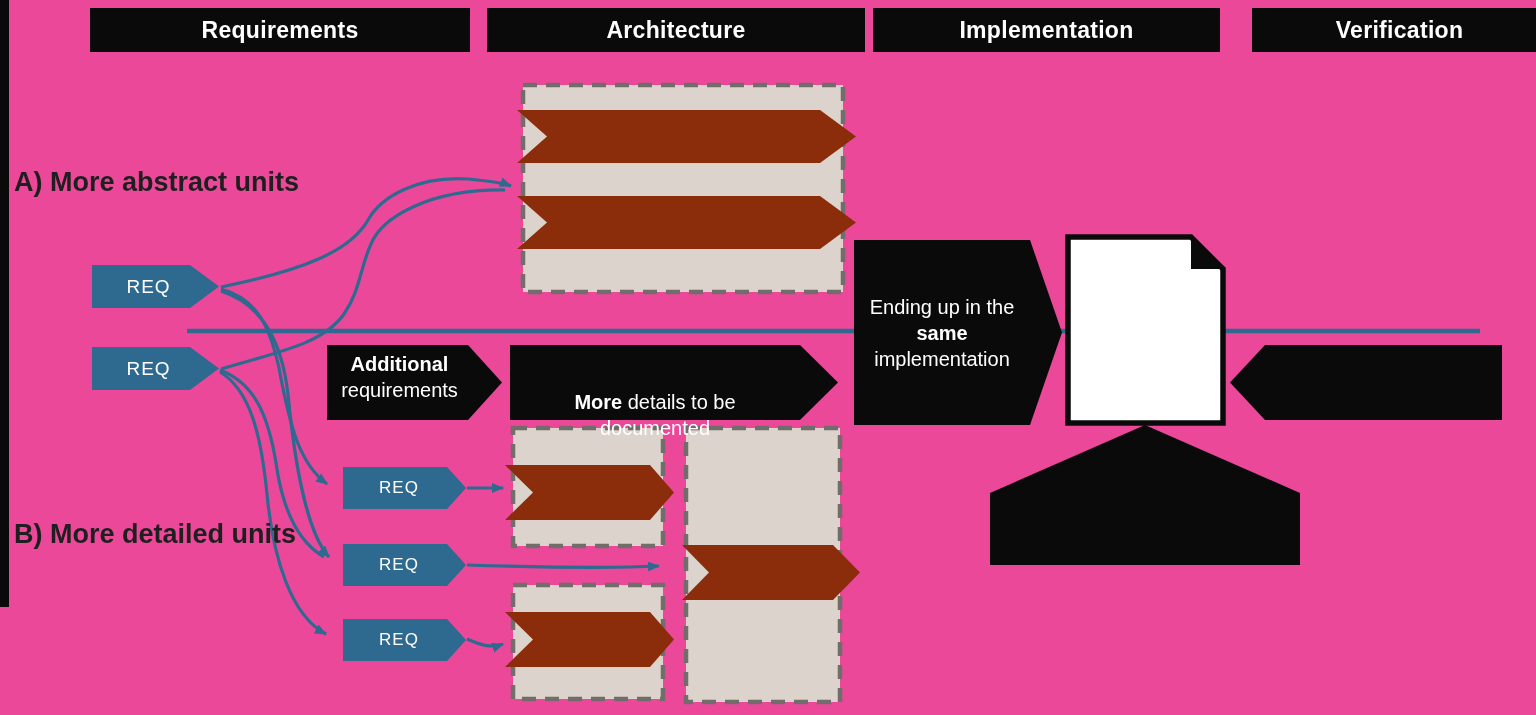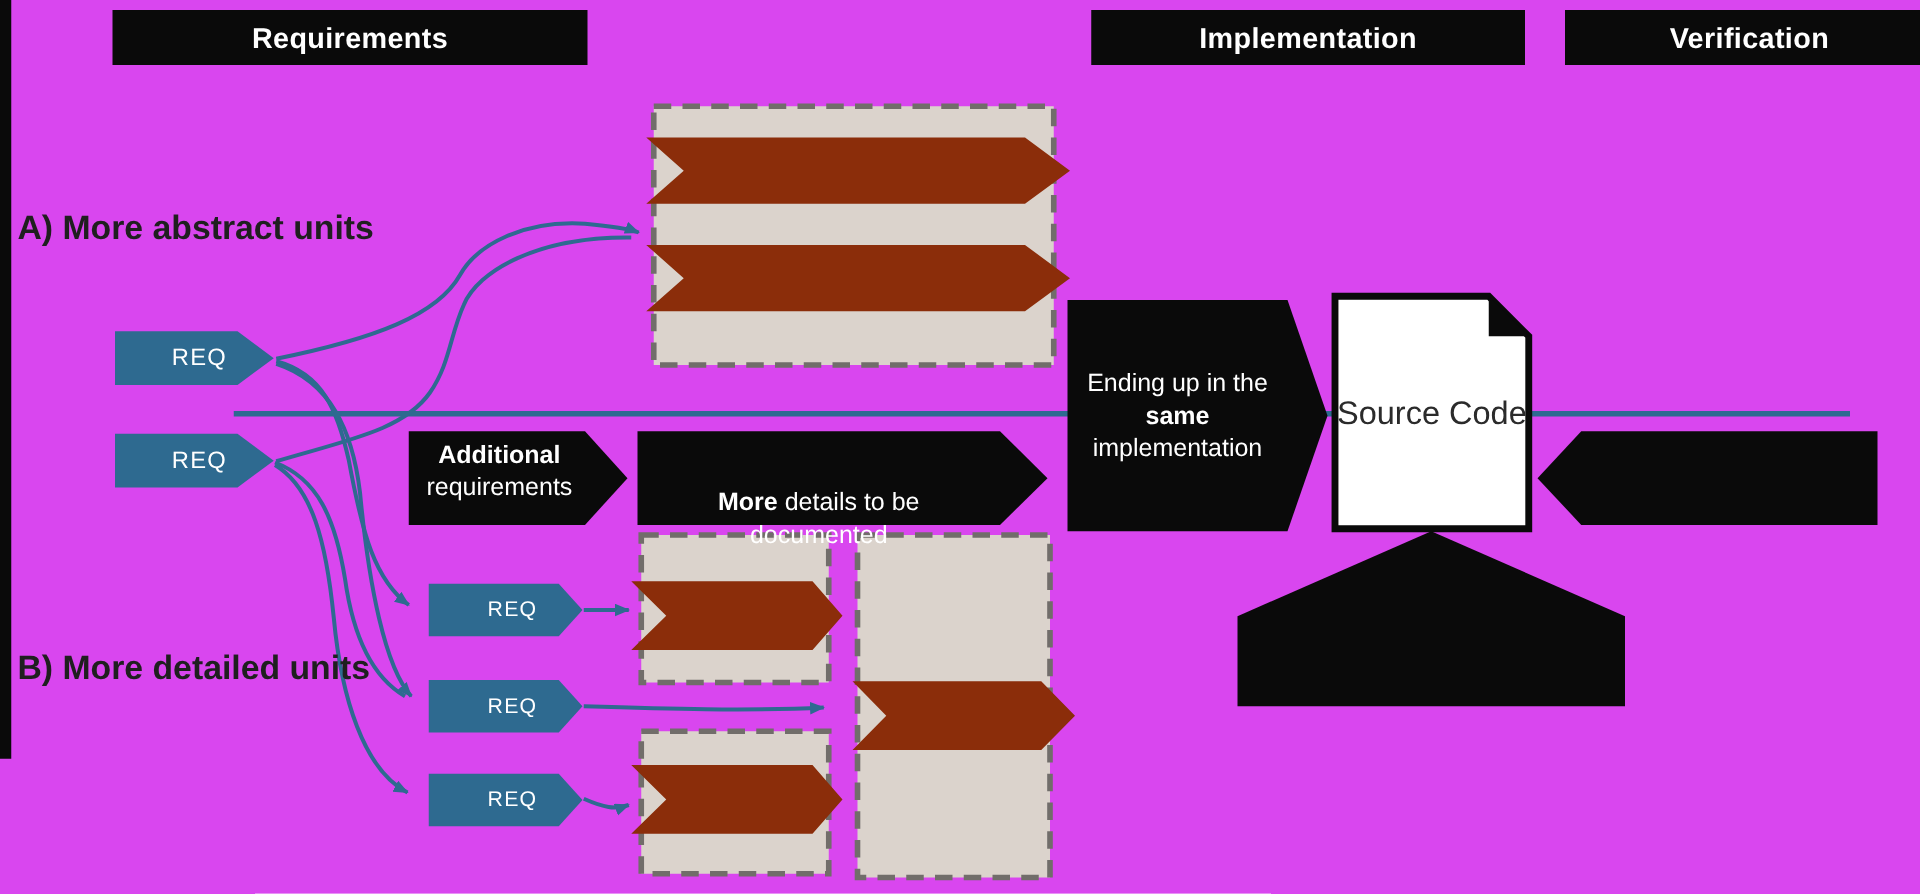--- a/index.html
+++ b/index.html
@@ -1,53 +1,53 @@
 <!DOCTYPE html>
 <html><head>
 <meta charset="utf-8">
 <style>
   html,body{margin:0;padding:0;background:#fff;}
   #stage{
-    position:relative;width:1536px;height:715px;background:#d946ef;overflow:hidden;
+    position:relative;width:1536px;height:715px;background:#ec4899;overflow:hidden;
     font-family:"Liberation Sans",sans-serif;
   }
   .abs{position:absolute;}
   svg{display:block;}
   .phase{
     position:absolute;top:8px;height:44px;background:#0a0a0a;color:#fff;
     display:flex;align-items:center;justify-content:center;
     font-size:23px;font-weight:bold;letter-spacing:.3px;
   }
   .leftbar{position:absolute;left:0;top:0;width:9px;height:607px;background:#0a0a0a;}
   .sec-label{
     position:absolute;font-size:27px;font-weight:bold;color:#1f1f1f;white-space:nowrap;
   }
   .reqtxt{
     position:absolute;color:#ffffff;display:flex;align-items:center;justify-content:center;
     letter-spacing:1px;
-    padding-left:11px;
   }
   .callout{
     position:absolute;color:#ffffff;display:flex;align-items:center;justify-content:flex-start;
     text-align:center;font-size:20px;line-height:1.3;
   }
   .callout b{font-weight:bold;}
   .srctxt{
     position:absolute;color:#2b2b2b;display:flex;align-items:center;justify-content:center;
     text-align:center;font-size:26px;line-height:1.25;
   }
 </style>
 </head>
 <body>
 
 <div id="stage">
 
   <div class="leftbar"></div>
 
   <div class="phase" style="left:90px;width:380px;">Requirements</div>
+  <div class="phase" style="left:487px;width:378px;">Architecture</div>
   <div class="phase" style="left:873px;width:347px;">Implementation</div>
   <div class="phase" style="left:1252px;width:295px;">Verification</div>
 
   <svg class="abs" style="left:0;top:0;" width="1536" height="715" viewBox="0 0 1536 715">
     <defs>
       <marker id="ah" markerUnits="userSpaceOnUse" markerWidth="14" markerHeight="12" refX="11" refY="5" orient="auto">
         <path d="M0,0 L12,5 L0,10 Z" fill="#2e6a90"></path>
       </marker>
     </defs>
 
@@ -103,17 +103,14 @@
 
   <div class="callout" style="left:327px;top:345px;width:145px;height:64px;">
     <span><b>Additional</b><span> requirements</span></span>
   </div>
   <div class="callout" style="left:530px;top:345px;width:250px;height:75px;margin-top:32px;">
     <span><b>More</b><span> details to be documented</span></span>
   </div>
   <div class="callout" style="left:854px;top:240px;width:176px;height:185px;">
     <span><span>Ending up in the </span><b>same</b><span> implementation</span></span>
   </div>
-  <div class="srctxt" style="left:1068px;top:237px;width:155px;height:186px;">
-    <span>Source Code</span>
-  </div>
 
 </div>
 
 </body></html>

